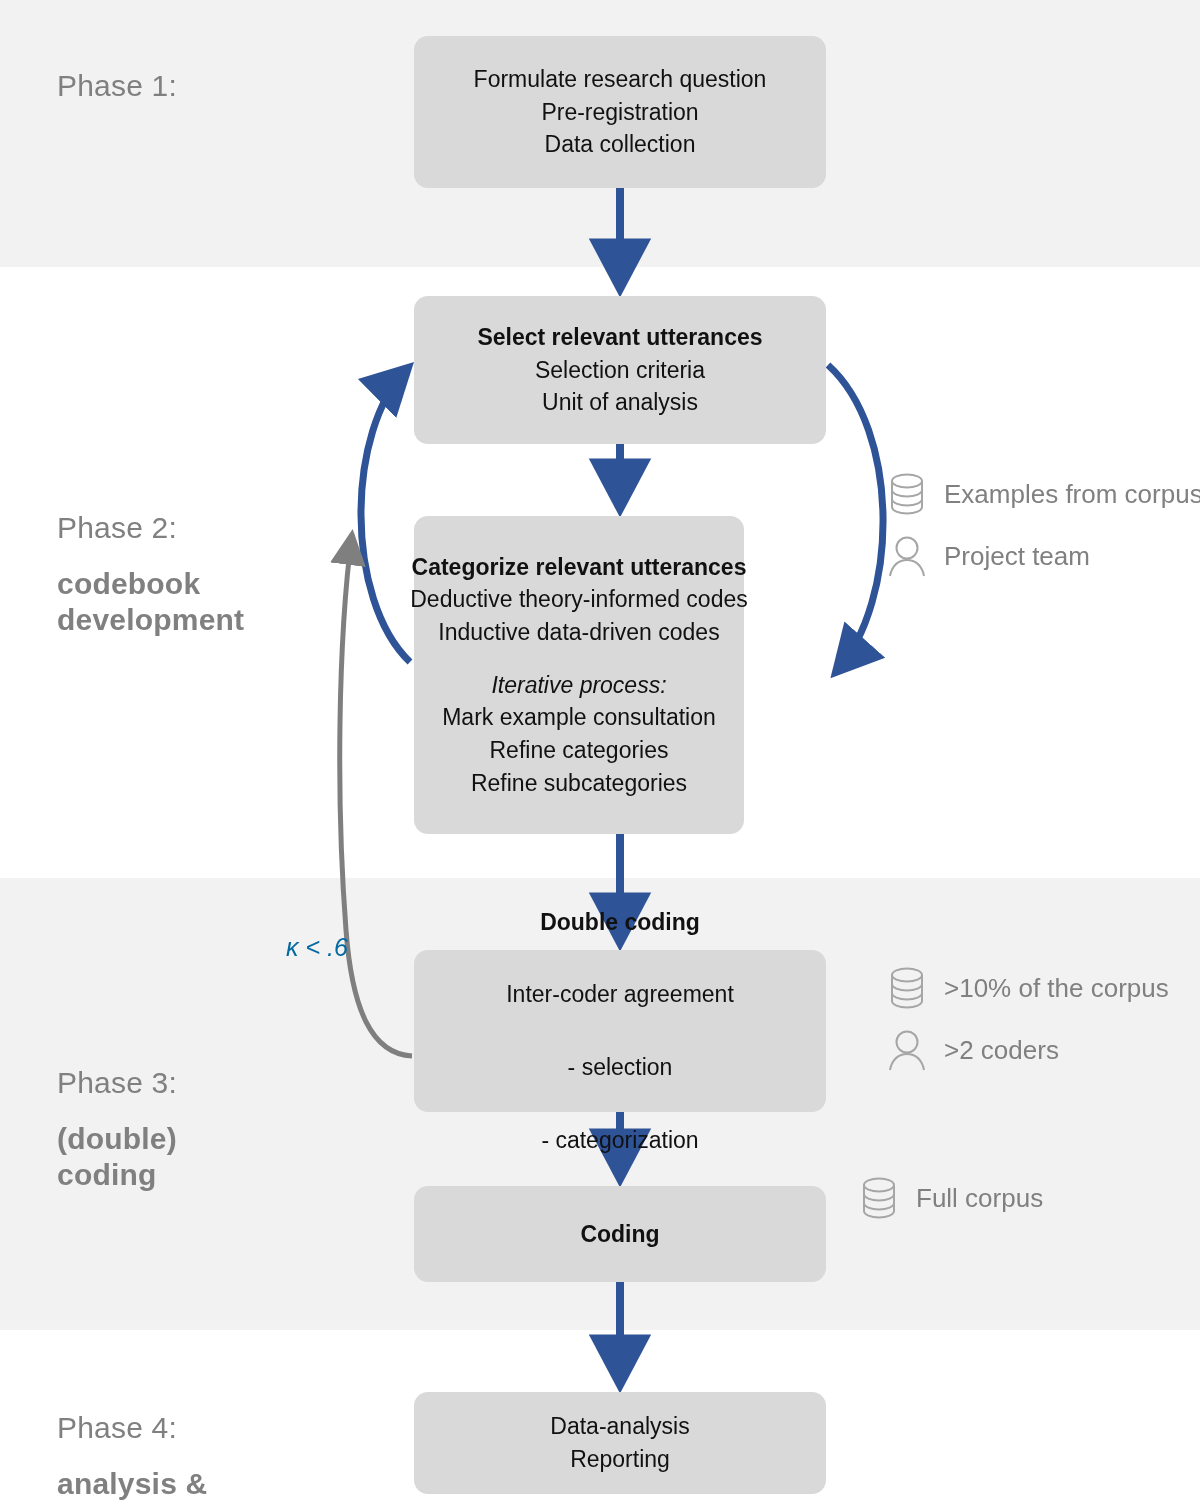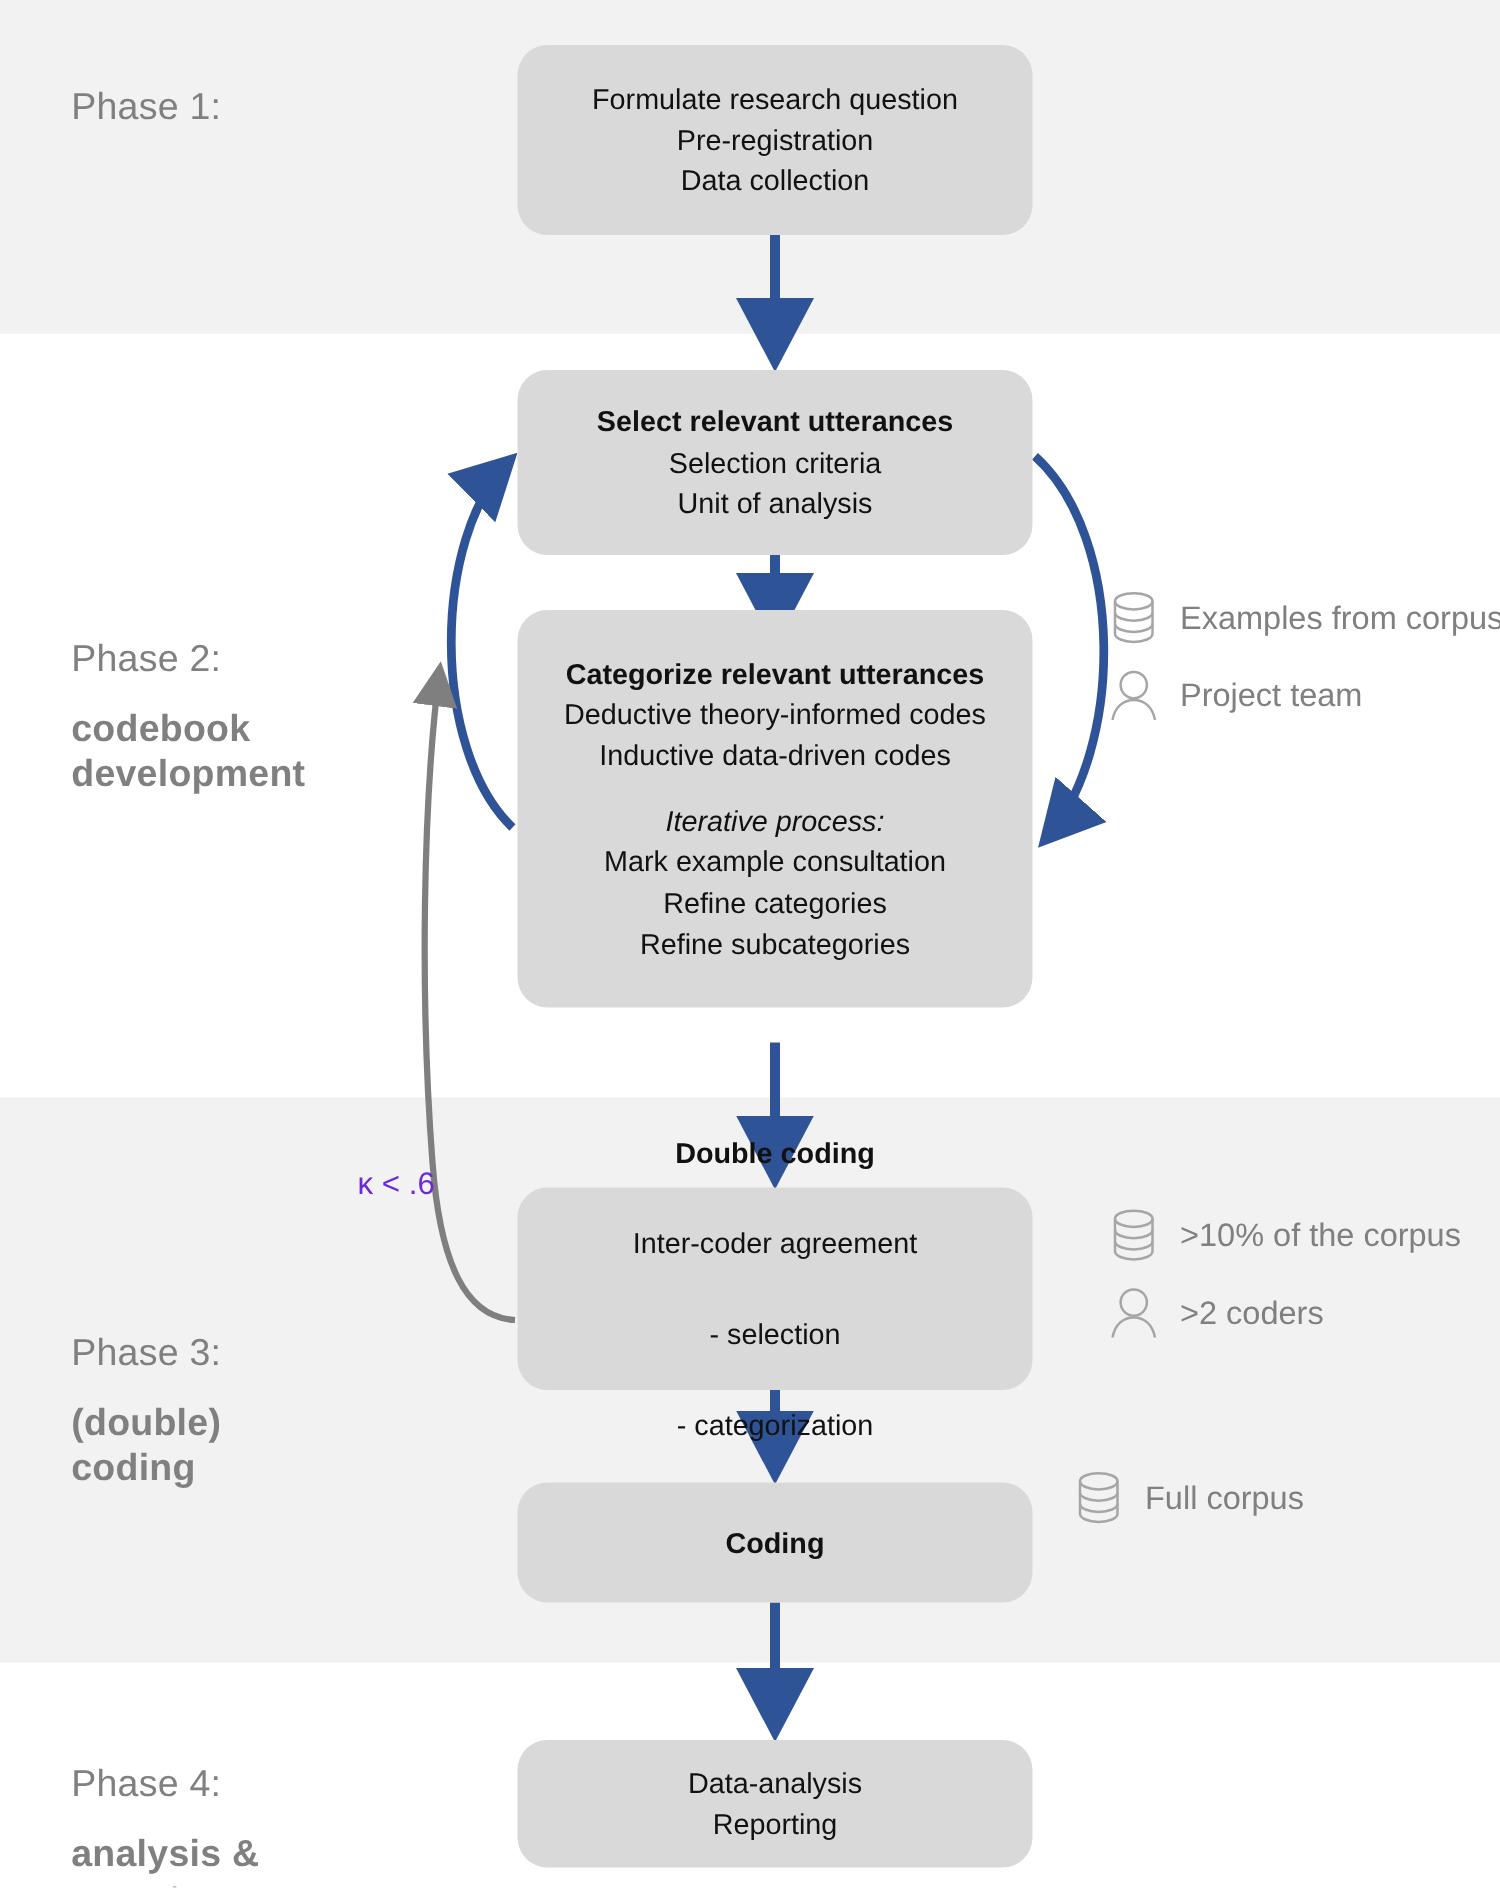--- a/index.html
+++ b/index.html
@@ -49,40 +49,40 @@
   }
   #phase-label-1 { left: 57px;  top: 48px;   width: 330px; }
   #phase-label-2 { left: 57px;  top: 490px;  width: 330px; }
   #phase-label-3 { left: 57px;  top: 1045px; width: 330px; }
   #phase-label-4 { left: 57px;  top: 1390px; width: 330px; }
 
   
   .node {
     position: absolute;
     background: #d9d9d9;
-    border-radius: 24px;
+    border-radius: 14px;
     box-sizing: border-box;
     display: flex;
     flex-direction: column;
     align-items: center;
     justify-content: center;
     text-align: center;
     color: #111111;
     font-size: 23px;
     line-height: 1.42;
     padding: 6px 14px;
   }
   .node .ln { display: block; white-space: nowrap; }
   .node .ln.b { font-weight: bold; }
   .node .ln.i { font-style: italic; }
   .node .ln.sp { height: 20px; }
 
   #node-phase1   { left: 414px; top: 36px;   width: 412px; height: 152px; }
   #node-select   { left: 414px; top: 296px;  width: 412px; height: 148px; }
-  #node-categorize { left: 414px; top: 488px; width: 412px; height: 318px; }
+  #node-categorize { left: 414px; top: 516px; width: 330px; height: 318px; }
   #node-double   { left: 414px; top: 950px;  width: 412px; height: 162px; gap: 40px; }
   #node-coding   { left: 414px; top: 1186px; width: 412px; height: 96px; }
   #node-report   { left: 414px; top: 1392px; width: 412px; height: 102px; }
 
   
   .annot-group {
     position: absolute;
     display: flex;
     flex-direction: column;
     gap: 18px;
@@ -101,23 +101,24 @@
 
   #annot-phase2 { left: 888px; top: 472px; }
   #annot-phase3 { left: 888px; top: 966px; }
   #annot-phase3b { left: 860px; top: 1176px; }
 
   
   #kappa-label {
     position: absolute;
     left: 286px;
     top: 933px;
-    color: #6d28d9;
+    color: #0369a1;
     font-size: 25px;
     white-space: nowrap;
+    font-style: italic;
   }
 
   
   #connectors {
     position: absolute;
     left: 0; top: 0;
     width: 1200px; height: 1510px;
     pointer-events: none;
   }
 </style>

